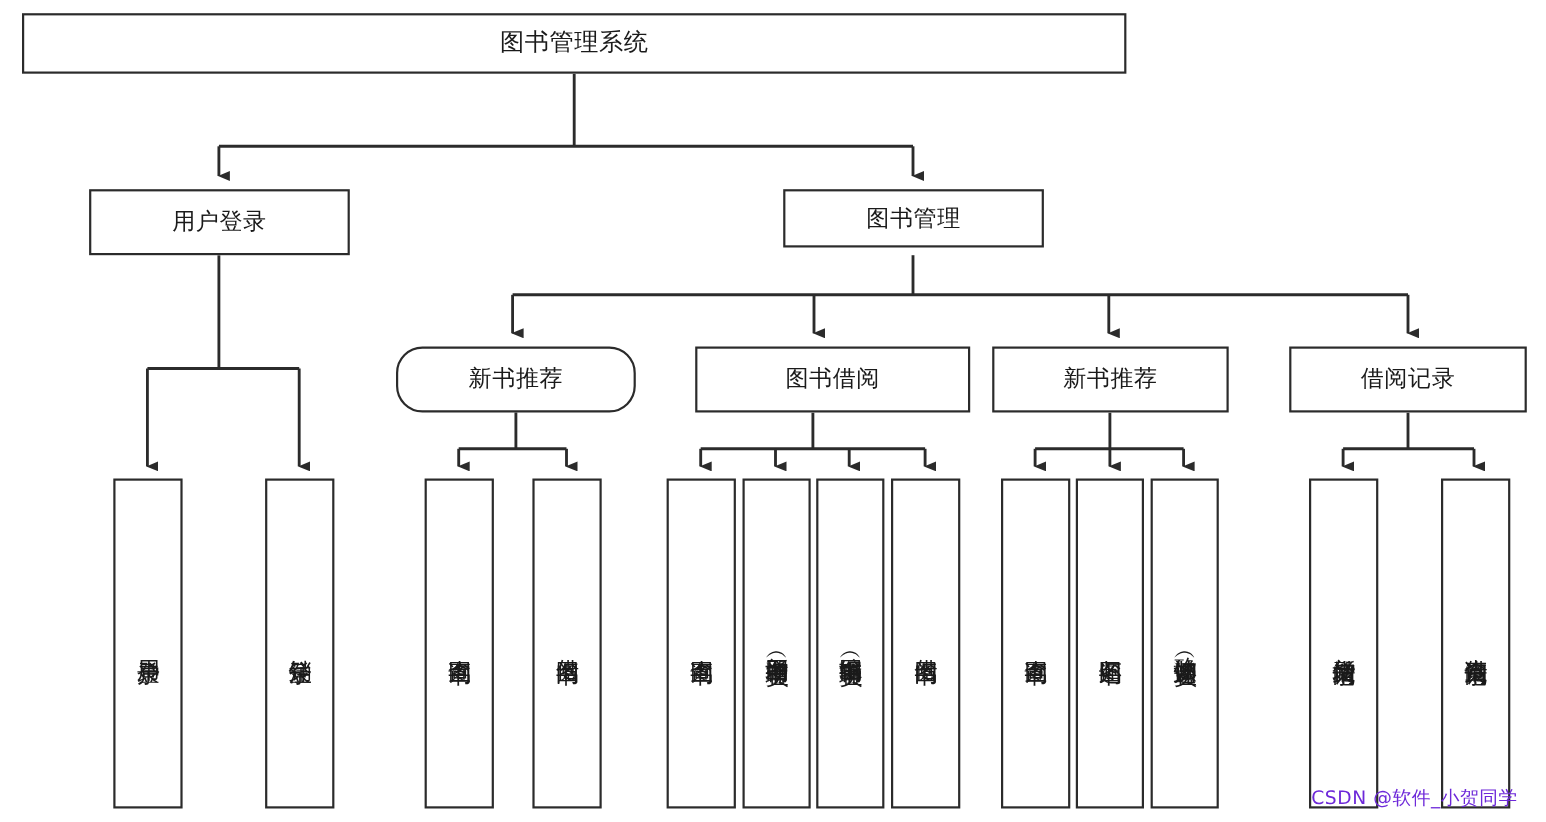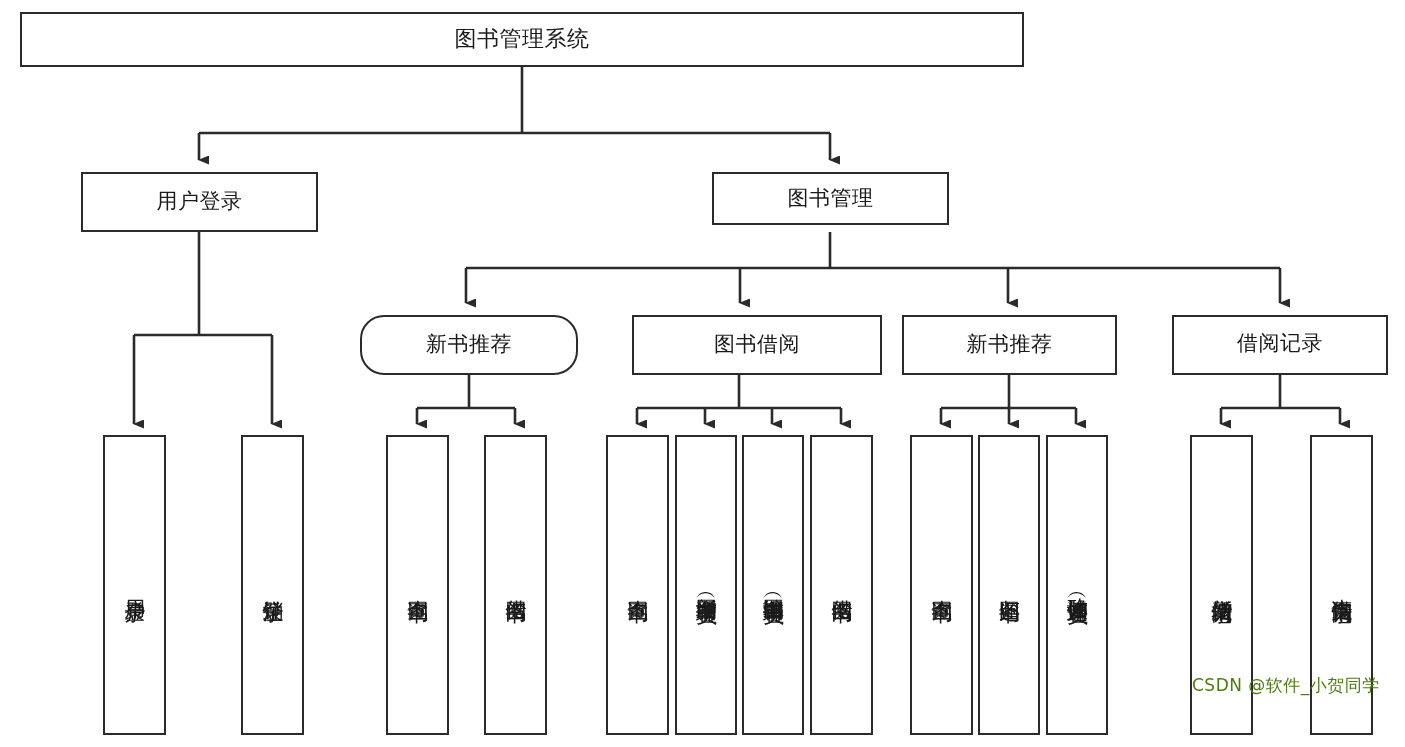--- a/index.html
+++ b/index.html
@@ -52,23 +52,23 @@
     white-space: nowrap;
     text-align: center;
   }
   .node-root .node-label-h {
     font-size: 22px;
     text-align: right;
   }
   .watermark {
     position: absolute;
     left: 1192px;
-    top: 674px;
+    top: 714px;
     font-size: 17px;
-    color: #4d7c0f;
+    color: #6d28d9;
     white-space: nowrap;
     letter-spacing: 0.5px;
     pointer-events: none;
   }
 </style>
 </head>
 <body>
 
 <div id="diagram-canvas">
 
@@ -154,21 +154,21 @@
   </div>
 
   <div class="node-box" style="left:632px; top:315px; width:250px; height:60px;">
     <span class="node-label-h">图书借阅</span>
   </div>
 
   <div class="node-box" style="left:902px; top:315px; width:215px; height:60px;">
     <span class="node-label-h">新书推荐</span>
   </div>
 
-  <div class="node-box" style="left:1172px; top:315px; width:216px; height:60px;font-family:Liberation Mono, monospace;">
+  <div class="node-box" style="left:1172px; top:315px; width:216px; height:60px;">
     <span class="node-label-h">借阅记录</span>
   </div>
 
   <div class="node-box" style="left:103px; top:435px; width:63px; height:300px;">
     <span class="node-label-v">用户登录</span>
   </div>
 
   <div class="node-box" style="left:241px; top:435px; width:63px; height:300px;">
     <span class="node-label-v">注销登录</span>
   </div>

